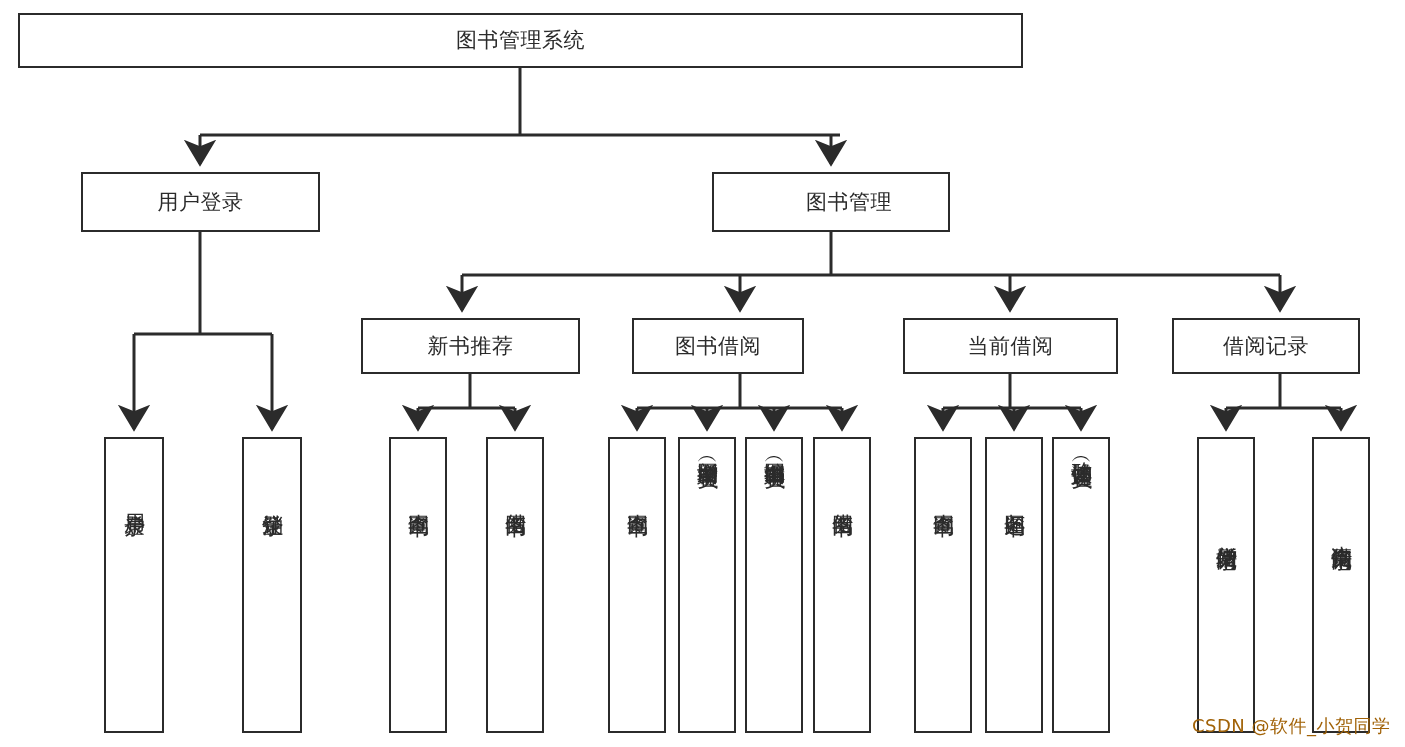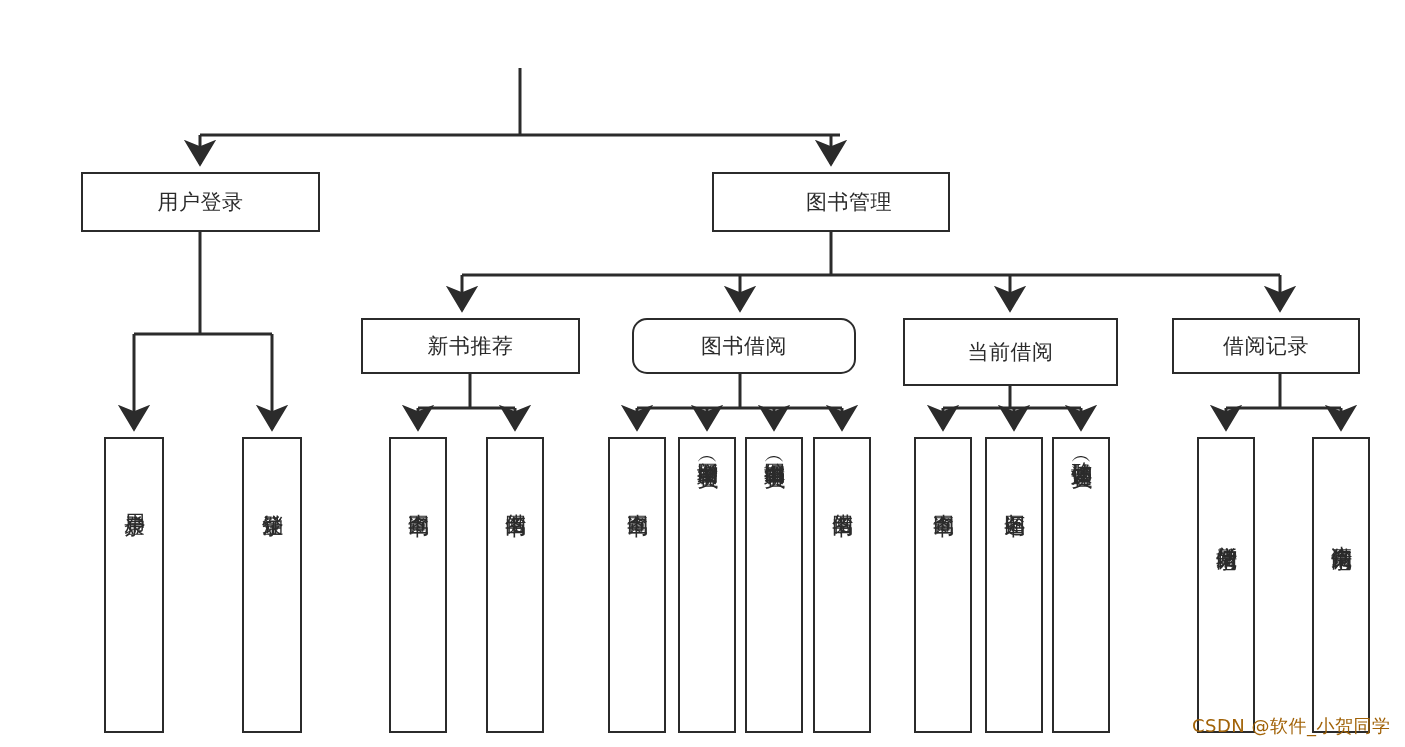--- a/index.html
+++ b/index.html
@@ -113,35 +113,38 @@
       <path d="M1014,408 L1014,429" marker-end="url(#arrow)"></path>
       <path d="M1081,408 L1081,429" marker-end="url(#arrow)"></path>
 
       <path d="M1280,374 L1280,408"></path>
       <path d="M1226,408 L1341,408"></path>
       <path d="M1226,408 L1226,429" marker-end="url(#arrow)"></path>
       <path d="M1341,408 L1341,429" marker-end="url(#arrow)"></path>
     </g>
   </svg>
 
+  <div class="node node-h" style="left:18px; top:13px; width:1005px; height:55px;">
+    <span class="label">图书管理系统</span>
+  </div>
 
   <div class="node node-h" style="left:81px; top:172px; width:239px; height:60px;">
     <span class="label">用户登录</span>
   </div>
   <div class="node node-h" style="left:712px; top:172px; width:238px; height:60px;padding-left:36px;">
     <span class="label">图书管理</span>
   </div>
 
   <div class="node node-h" style="left:361px; top:318px; width:219px; height:56px;font-family:Liberation Serif, serif;">
     <span class="label">新书推荐</span>
   </div>
-  <div class="node node-h" style="left:632px; top:318px; width:224px; height:56px;border-radius:15px;">
+  <div class="node node-h" style="left:632px; top:318px; width:172px; height:56px;">
     <span class="label">图书借阅</span>
   </div>
-  <div class="node node-h" style="left:903px; top:318px; width:215px; height:68px;">
+  <div class="node node-h" style="left:903px; top:318px; width:215px; height:56px;">
     <span class="label">当前借阅</span>
   </div>
   <div class="node node-h" style="left:1172px; top:318px; width:188px; height:56px;">
     <span class="label">借阅记录</span>
   </div>
 
   <div class="node node-v mid" style="left:104px; top:437px; width:60px; height:296px;">
     <span class="label">用户登录</span>
   </div>
   <div class="node node-v mid" style="left:242px; top:437px; width:60px; height:296px;">

